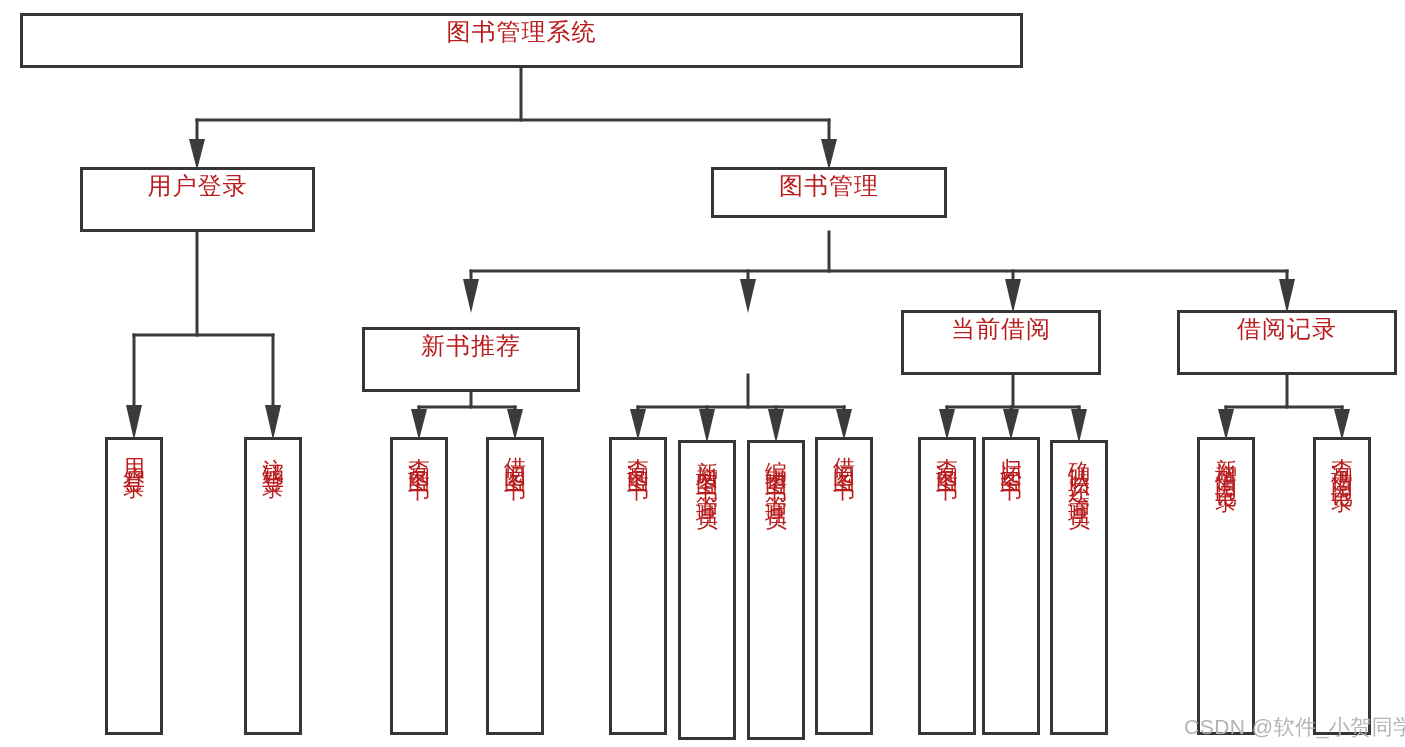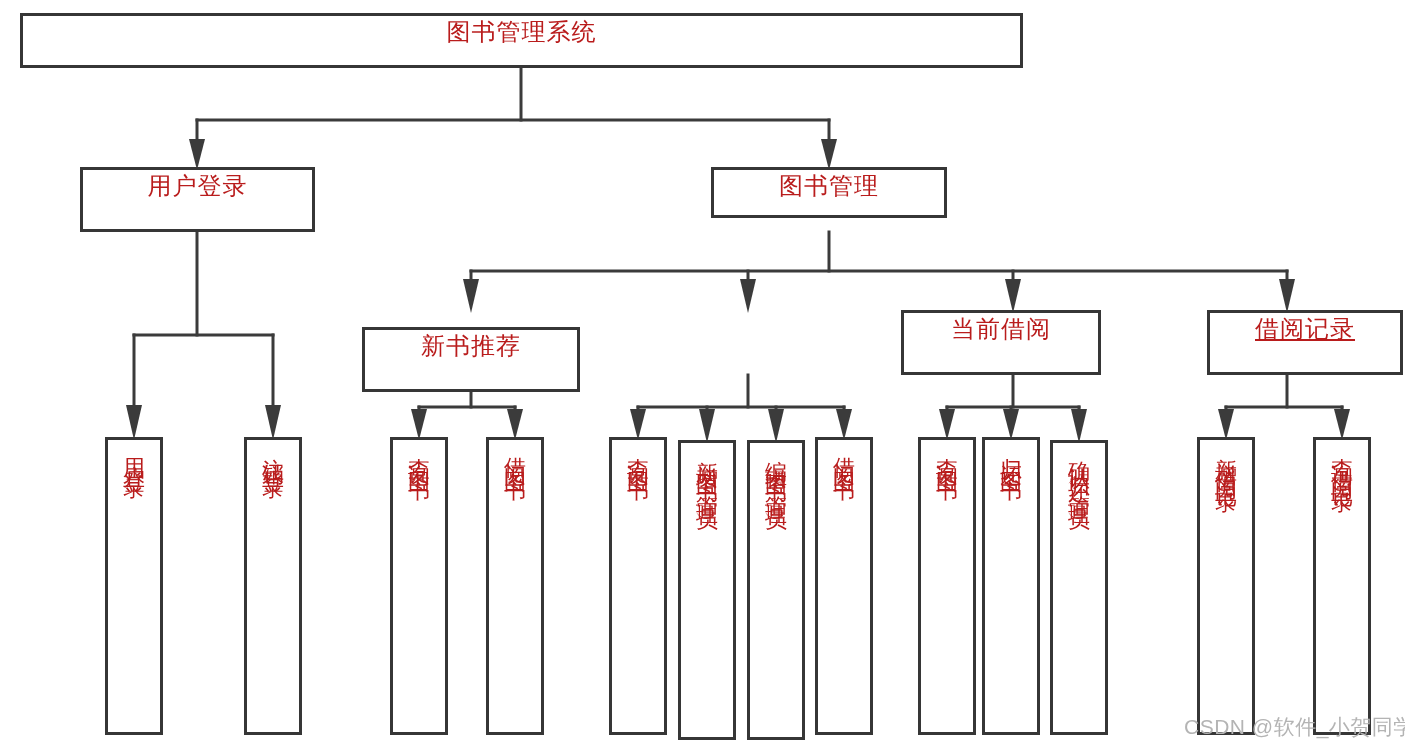--- a/index.html
+++ b/index.html
@@ -146,21 +146,21 @@
   <div class="node h-box" style="left:711px; top:167px; width:236px; height:51px;">
     <span>图书管理</span>
   </div>
 
   <div class="node h-box" style="left:362px; top:310px; width:218px; height:65px;margin-top:17px;">
     <span>新书推荐</span>
   </div>
   <div class="node h-box" style="left:901px; top:310px; width:200px; height:65px;">
     <span>当前借阅</span>
   </div>
-  <div class="node h-box" style="left:1207px; top:310px; width:196px; height:65px;text-decoration:underline;">
+  <div class="node h-box" style="left:1177px; top:310px; width:220px; height:65px;">
     <span>借阅记录</span>
   </div>
 
   <div class="node v-box" style="left:105px; top:437px; width:58px; height:298px;">
     <span>用户登录</span>
   </div>
   <div class="node v-box" style="left:244px; top:437px; width:58px; height:298px;">
     <span>注销登录</span>
   </div>
 

